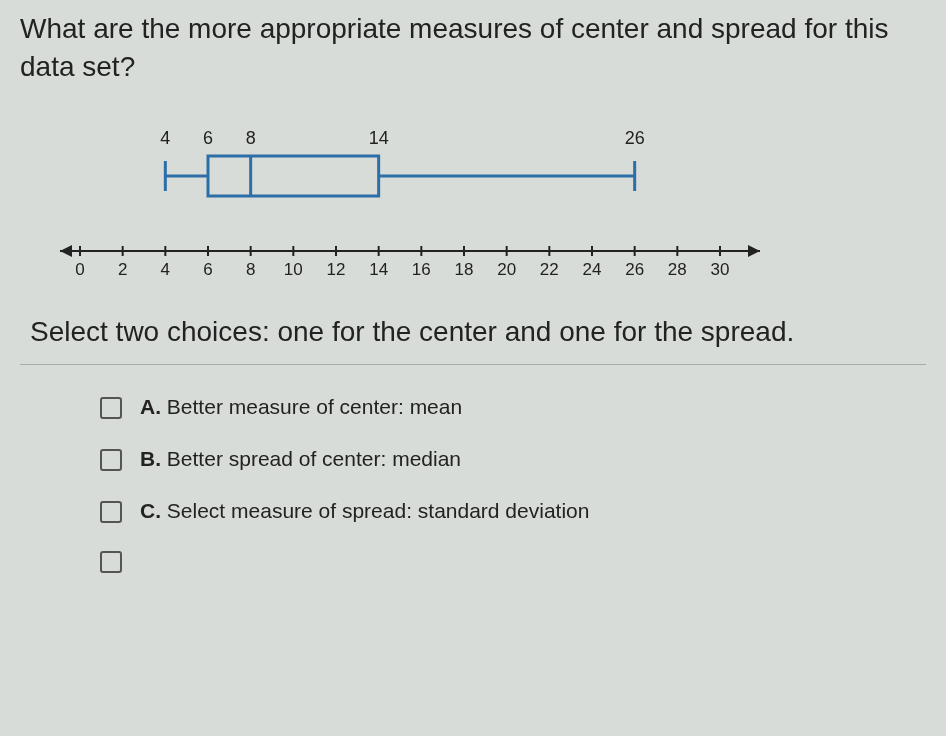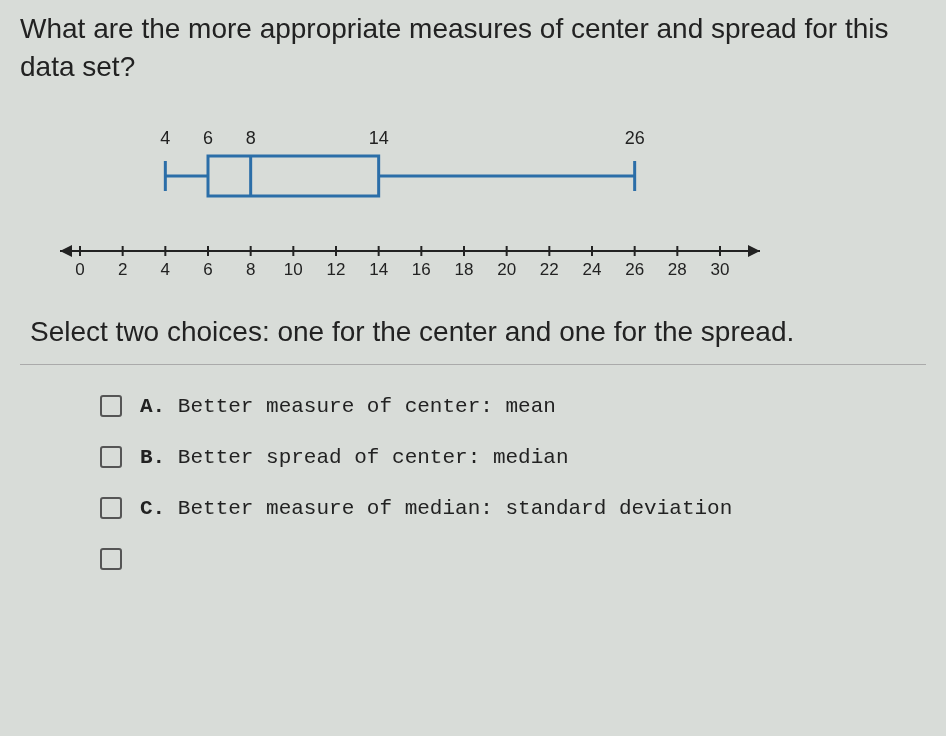--- a/index.html
+++ b/index.html
@@ -31,24 +31,23 @@
   hr {
     border: none;
     border-top: 1px solid #aaa;
     margin: 12px 0 30px 0;
   }
   .choices {
     margin-left: 80px;
   }
   .choice {
     display: flex;
-    align-items: flex-start;
+    align-items: flex-end;
     margin-bottom: 28px;
     font-size: 21px;
-    font-family: Liberation Mono, monospace;
   }
   .checkbox {
     width: 22px;
     height: 22px;
     border: 2px solid #555;
     border-radius: 3px;
     margin-right: 18px;
     flex: 0 0 22px;
     background: transparent;
     cursor: pointer;
@@ -126,19 +125,19 @@
     <div class="checkbox"></div>
     <div class="choice-label">
       <strong>B.</strong>
       <span>Better spread of center: median</span>
     </div>
   </div>
   <div class="choice">
     <div class="checkbox"></div>
     <div class="choice-label">
       <strong>C.</strong>
-      <span>Better measure of median: standard deviation</span>
+      <span>Select measure of spread: standard deviation</span>
     </div>
   </div>
   <div class="choice">
     <div class="checkbox"></div>
   </div>
 </div>
 
 </body></html>

